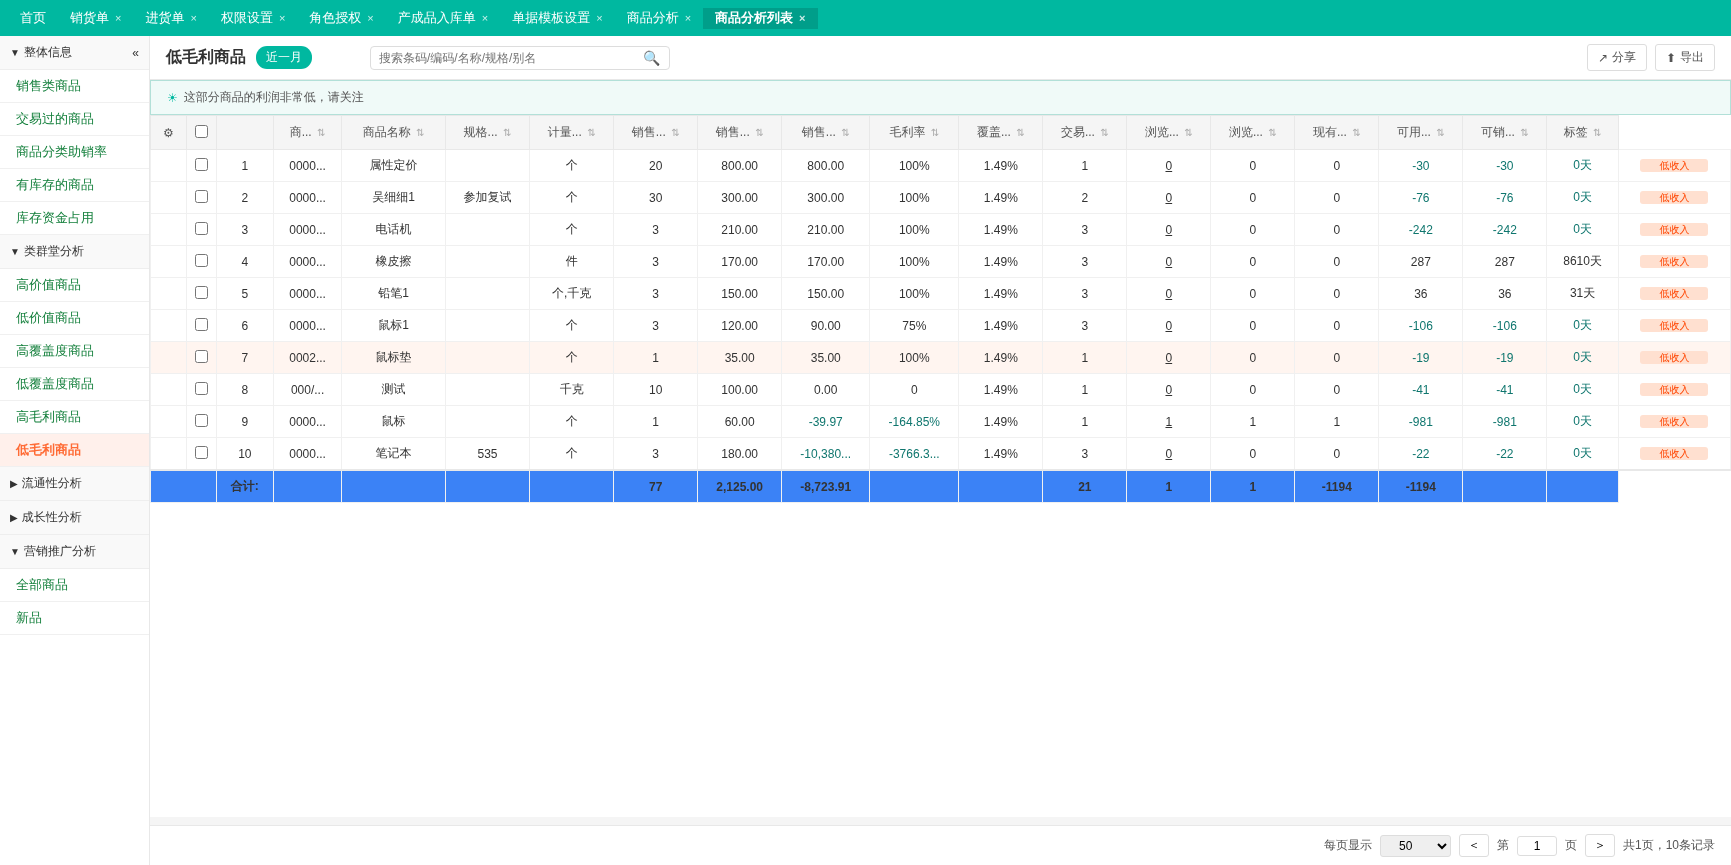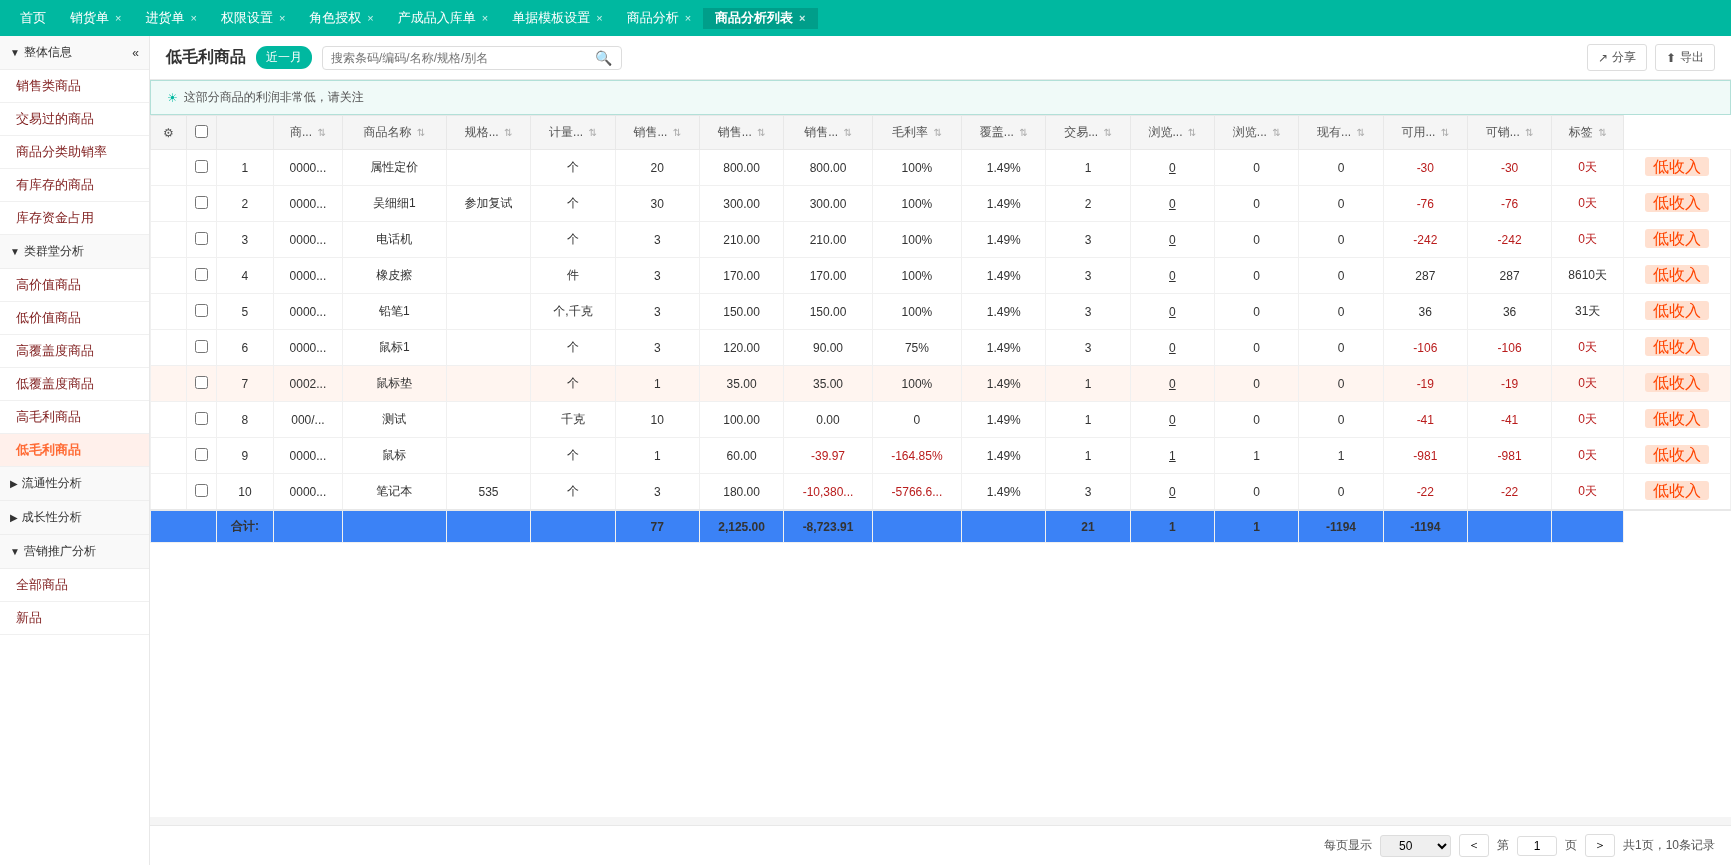--- a/index.html
+++ b/index.html
@@ -47,21 +47,21 @@
       padding: 8px 10px;
       color: #333;
       font-size: 13px;
       cursor: pointer;
       background: #f9f9f9;
       border-bottom: 1px solid #eee;
     }
     .sidebar-group-header .arrow { margin-right: 4px; font-size: 10px; }
     .sidebar-item {
       padding: 7px 16px;
-      color: #7f1d1d;
+      color: #15803d;
       cursor: pointer;
       font-size: 13px;
       border-bottom: 1px solid #f0f0f0;
     }
     .sidebar-item.active { background: #fff0eb; color: #ff6b35; font-weight: bold; }
 
     
     .content-area {
       flex: 1;
       display: flex;
@@ -94,20 +94,21 @@
     }
     .search-box {
       display: flex;
       align-items: center;
       border: 1px solid #ddd;
       border-radius: 4px;
       padding: 3px 8px;
       flex: 1;
       max-width: 300px;
       background: #fff;
+      margin-left: 48px;
     }
     .search-box input {
       border: none;
       outline: none;
       font-size: 12px;
       color: #999;
       flex: 1;
     }
     .search-icon { color: #999; font-size: 14px; }
     .header-actions {
@@ -176,24 +177,24 @@
       color: #333;
       white-space: nowrap;
       font-size: 12px;
     }
     tr.highlighted td { background: #fff5f0; }
 
     .tag-low-income {
       background: #ffe0d0;
       color: #ff4400;
       border-radius: 3px;
-      padding: 1px 8px;
-      font-size: 16px;
-    }
-    .text-red { color: #b91c1c; }
+      padding: 1px 19px;
+      font-size: 10px;
+    }
+    .text-red { color: #0f766e; }
     .underline { text-decoration: underline; cursor: pointer; color: #333; }
 
     
     .table-footer {
       border-top: 2px solid #e8e8e8;
       background: #fdf6e8;
     }
     .table-footer td {
       font-weight: bold;
       background: #3b82f6;
@@ -547,21 +548,21 @@
     <td></td>
     <td><input type="checkbox" style=""></td>
     <td>10</td>
     <td>0000...</td>
     <td>笔记本</td>
     <td>535</td>
     <td>个</td>
     <td>3</td>
     <td>180.00</td>
     <td class="text-red">-10,380...</td>
-    <td class="text-red">-5766.6...</td>
+    <td class="text-red">-3766.3...</td>
     <td>1.49%</td>
     <td>3</td>
     <td><span class="underline">0</span></td>
     <td>0</td>
     <td>0</td>
     <td class="text-red">-22</td>
     <td class="text-red">-22</td>
     <td class="text-red">0天</td>
     <td><span class="tag-low-income">低收入</span></td>
   </tr>

